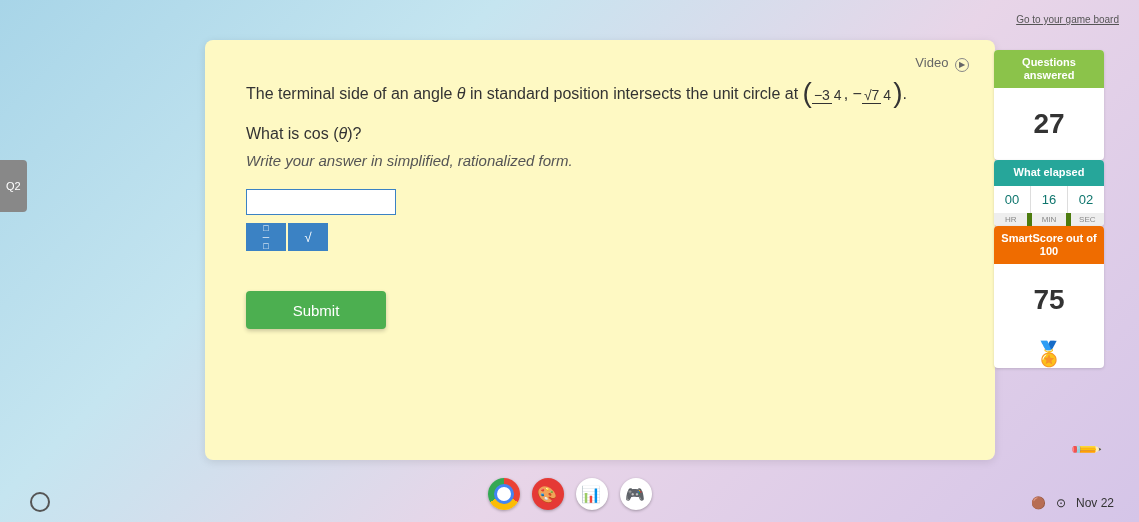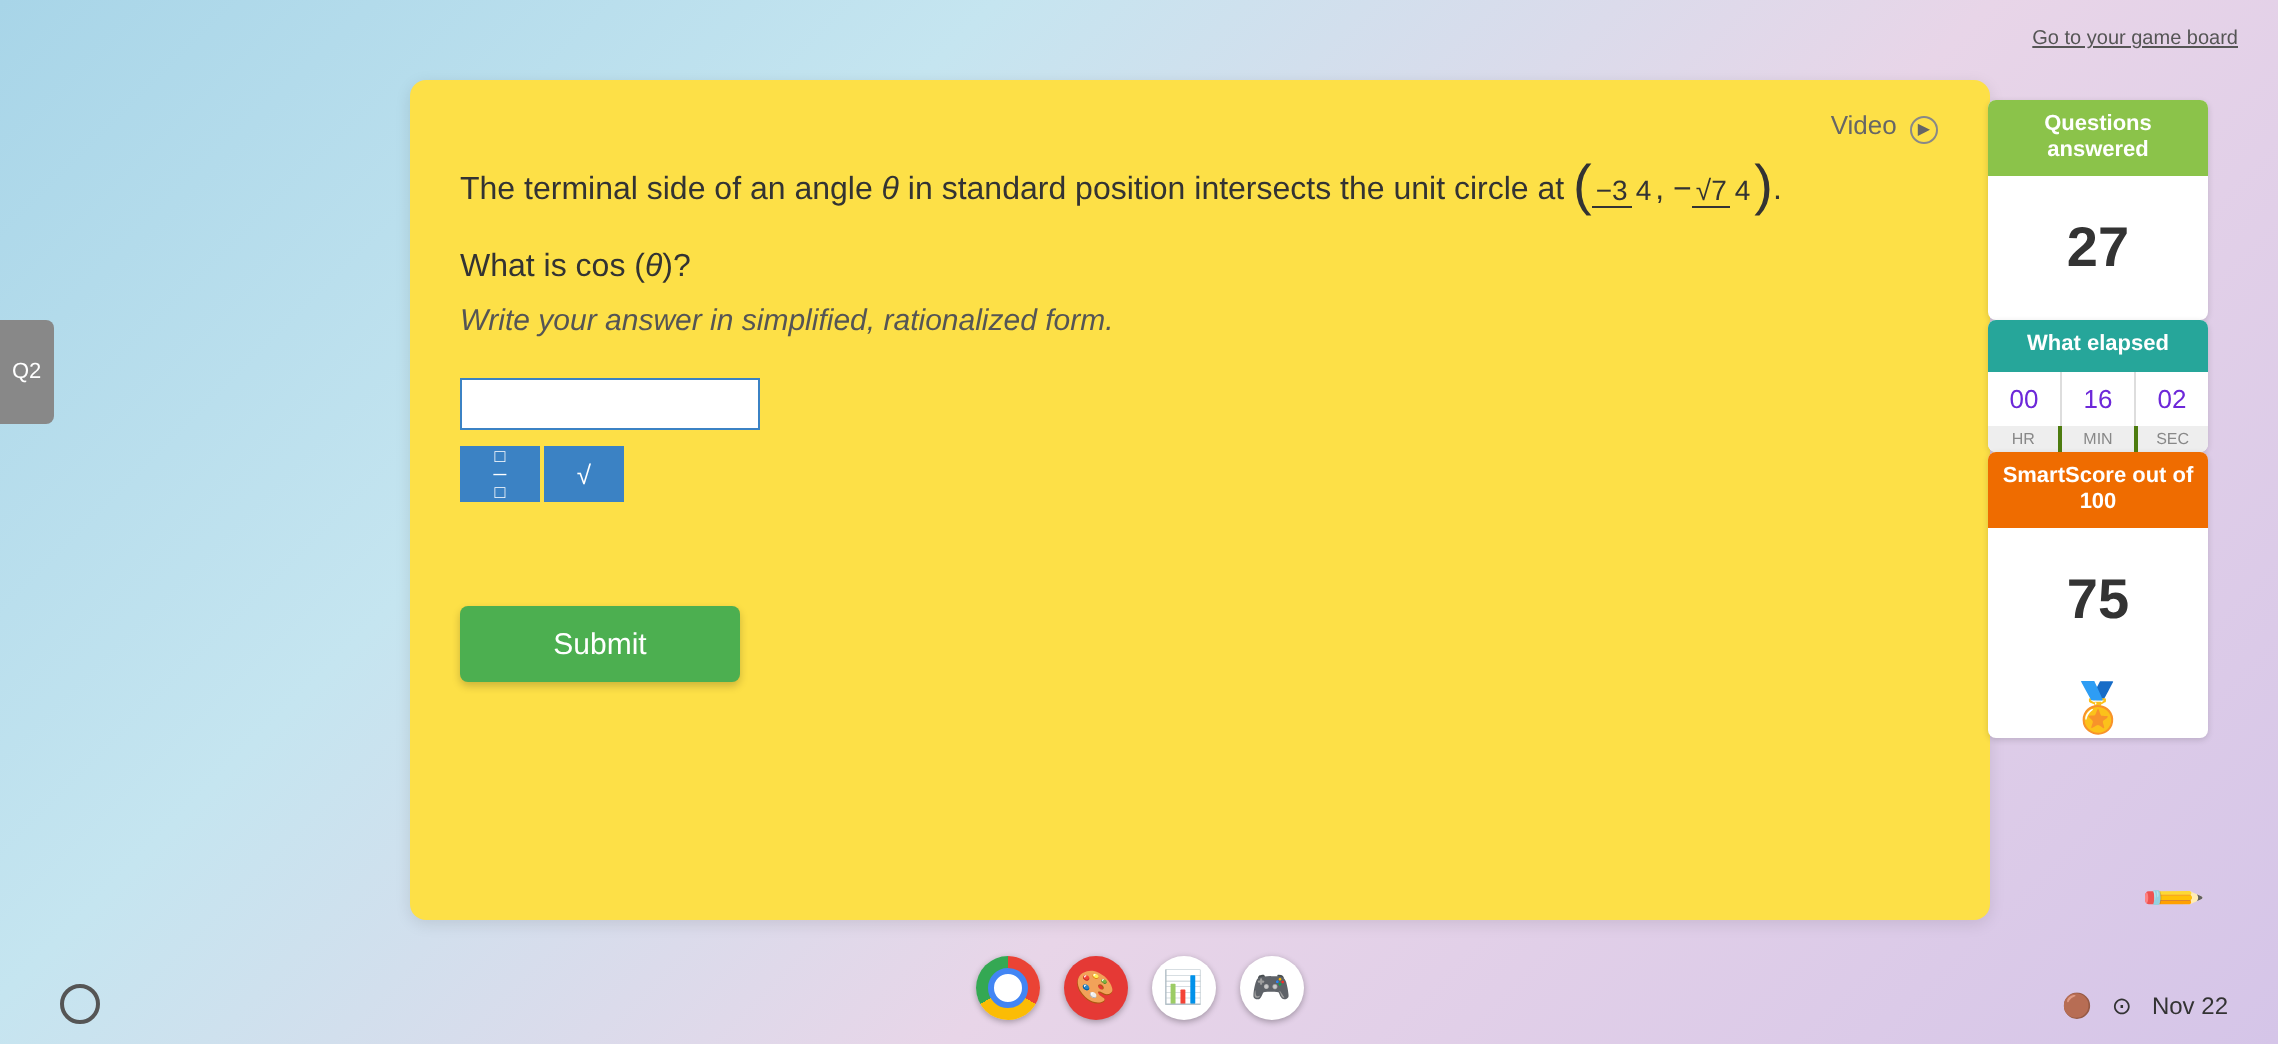--- a/index.html
+++ b/index.html
@@ -1,43 +1,43 @@
 <!DOCTYPE html>
 <html><head>
 <meta charset="utf-8">
 <style>
 *{margin:0;padding:0;box-sizing:border-box;font-family:Arial,Helvetica,sans-serif}
 body{width:1139px;height:522px;background:linear-gradient(135deg,#a8d5e8 0%,#c5e5f0 30%,#e8d5e8 60%,#d5c5e8 100%);overflow:hidden;position:relative}
-.main-card{position:absolute;left:205px;top:40px;width:790px;height:420px;background:#fde047;border-radius:8px;padding:30px 25px;box-shadow:0 2px 8px rgba(0,0,0,0.1)}
+.main-card{position:absolute;left:205px;top:40px;width:790px;height:420px;background:#fef9c3;border-radius:8px;padding:30px 41px;box-shadow:0 2px 8px rgba(0,0,0,0.1)}
 .question-text{font-size:16px;color:#333;line-height:1.8}
 .theta{font-style:italic}
 .frac{display:inline-block;vertical-align:middle;text-align:center;font-size:14px;line-height:1.1}
 .frac .num{border-bottom:1px solid #333;padding:0 2px}
 .frac .den{padding:0 2px}
 .paren{font-size:28px;vertical-align:middle;position:relative;top:-2px}
 .instruction{font-style:italic;color:#555;margin-top:3px;font-size:15px}
 .answer-input{margin-top:20px;width:150px;height:26px;border:1px solid #3b82c4;background:#fff}
 .tool-row{margin-top:8px;display:flex;gap:2px}
 .tool-btn{width:40px;height:28px;background:#3b82c4;color:#fff;display:flex;align-items:center;justify-content:center;font-size:13px;cursor:pointer;border:none}
 .tool-btn .mini-frac{font-size:9px;line-height:1}
-.submit-btn{margin-top:52px;width:140px;height:38px;background:#4caf50;color:#fff;border:none;border-radius:4px;font-size:15px;cursor:pointer;box-shadow:0 2px 4px rgba(0,0,0,0.2)}
+.submit-btn{margin-top:40px;width:140px;height:38px;background:#4caf50;color:#fff;border:none;border-radius:4px;font-size:15px;cursor:pointer;box-shadow:0 2px 4px rgba(0,0,0,0.2)}
 .video-link{position:absolute;top:55px;right:170px;font-size:13px;color:#666;cursor:pointer}
 .video-link .play{display:inline-block;width:14px;height:14px;border:1px solid #888;border-radius:50%;text-align:center;line-height:12px;font-size:8px;margin-left:3px}
 .sidebar{position:absolute;right:35px;top:50px;width:110px}
 .stat-box{background:#fff;border-radius:4px;overflow:hidden;box-shadow:0 1px 3px rgba(0,0,0,0.15)}
 .stat-header{padding:6px 4px;text-align:center;font-size:11px;color:#fff;font-weight:bold;line-height:1.2}
 .hdr-green{background:#8bc34a}
 .hdr-blue{background:#26a69a}
 .hdr-orange{background:#ef6c00}
 .stat-value{padding:20px 4px;text-align:center;font-size:28px;font-weight:bold;color:#333}
 .time-grid{display:flex}
-.time-cell{flex:1;text-align:center;padding:6px 2px;font-size:13px;color:#6d28d9;border-right:1px solid #ddd}
+.time-cell{flex:1;text-align:center;padding:6px 2px;font-size:13px;color:#0f766e;border-right:1px solid #ddd}
 .time-cell:last-child{border-right:none}
 .time-labels{display:flex;background:#eee}
-.time-labels div{flex:1;text-align:center;font-size:8px;color:#888;padding:2px;border-right:2px solid #4d7c0f}
+.time-labels div{flex:1;text-align:center;font-size:8px;color:#888;padding:2px;border-right:5px solid #4d7c0f}
 .time-labels div:last-child{border-right:none}
 .medal{text-align:center;margin-top:4px;font-size:24px}
 .top-link{position:absolute;top:14px;right:20px;font-size:10px;color:#555;text-decoration:underline}
 .taskbar{position:absolute;bottom:8px;left:0;right:0;height:40px;display:flex;align-items:center;justify-content:center;gap:12px}
 .tb-icon{width:32px;height:32px;border-radius:50%;background:#fff;display:flex;align-items:center;justify-content:center;box-shadow:0 1px 3px rgba(0,0,0,0.3);cursor:pointer;font-size:16px}
 .chrome{background:conic-gradient(#ea4335 0 120deg,#fbbc05 120deg 240deg,#34a853 240deg 360deg);position:relative}
 .chrome::after{content:"";position:absolute;width:14px;height:14px;background:#fff;border-radius:50%;border:3px solid #4285f4}
 .date-area{position:absolute;bottom:12px;right:25px;display:flex;align-items:center;gap:10px;font-size:12px;color:#333}
 .circle-btn{position:absolute;bottom:10px;left:30px;width:20px;height:20px;border:2px solid #555;border-radius:50%}
 .pencil{position:absolute;bottom:60px;right:40px;font-size:20px;transform:rotate(-45deg);color:#1976d2}

